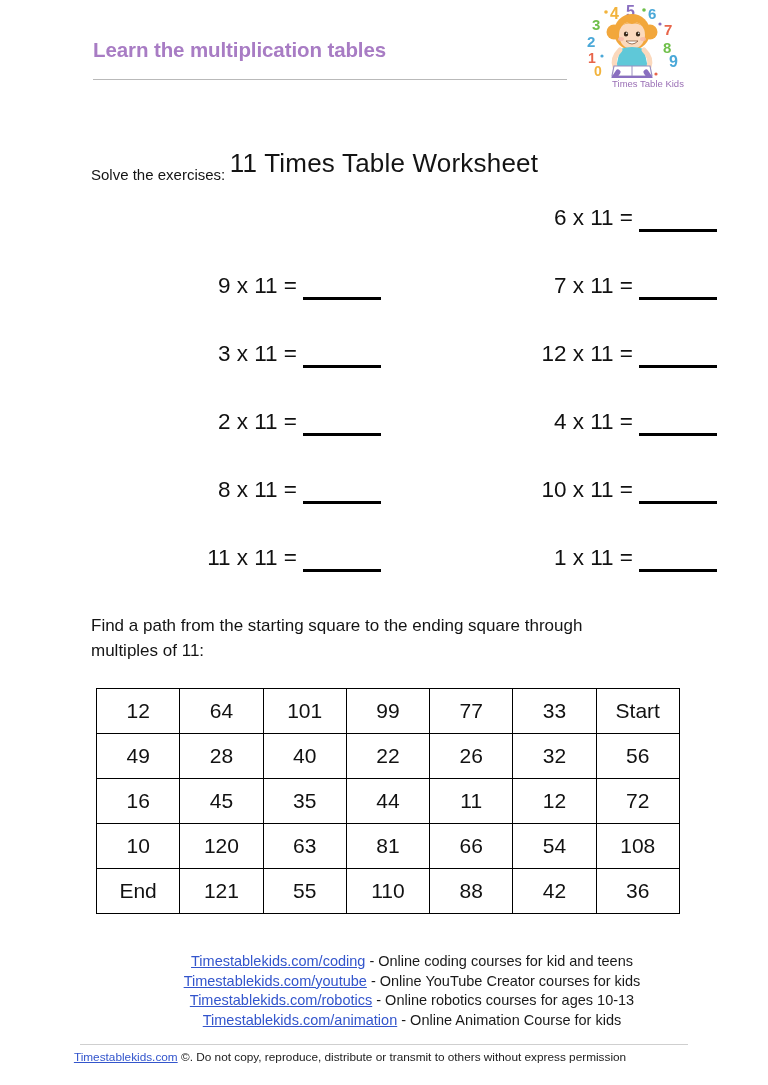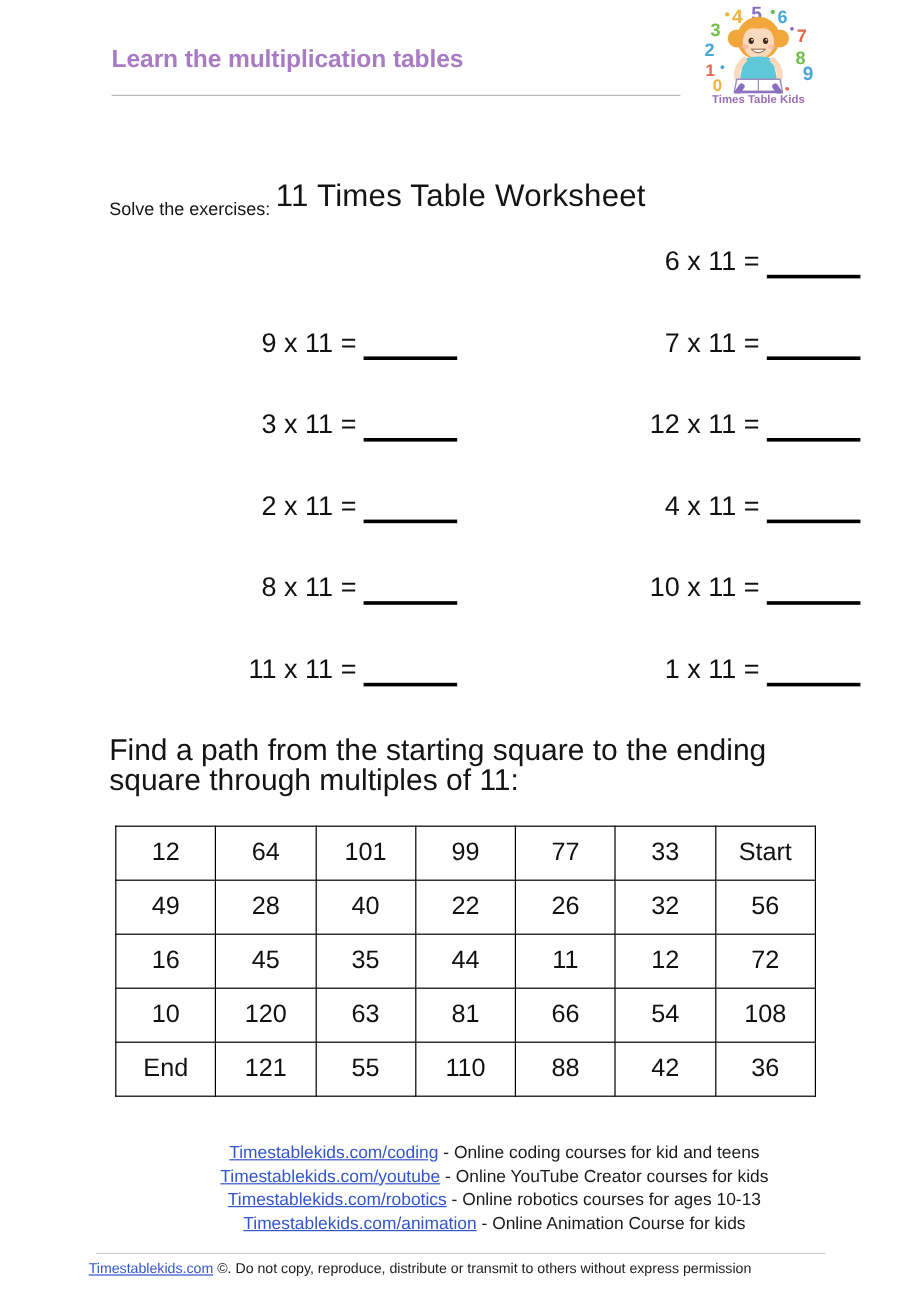--- a/index.html
+++ b/index.html
@@ -51,26 +51,26 @@
     height: 92px;
   }
   .logo-art {
     position: absolute;
     left: 0; top: 0;
     width: 108px;
     height: 74px;
   }
   .logo-caption {
     position: absolute;
-    left: 0;
+    left: 16px;
     top: 74px;
     width: 108px;
     text-align: center;
     font-size: 9.5px;
-    font-weight: bold;
+    font-weight: normal;
     color: #9a6fb5;
     white-space: nowrap;
   }
 
   
   .ws-title {
     position: absolute;
     left: 0;
     top: 108px;
     width: 768px;
@@ -127,21 +127,21 @@
     display: flex;
     align-items: flex-start;
   }
 
   
   .instruction-path {
     position: absolute;
     left: 91px;
     top: 613px;
     width: 560px;
-    font-size: 25px;
+    font-size: 17px;
     line-height: 25px;
     color: #141414;
   }
 
   
   .grid {
     position: absolute;
     left: 96px;
     top: 688px;
     width: 576px;

